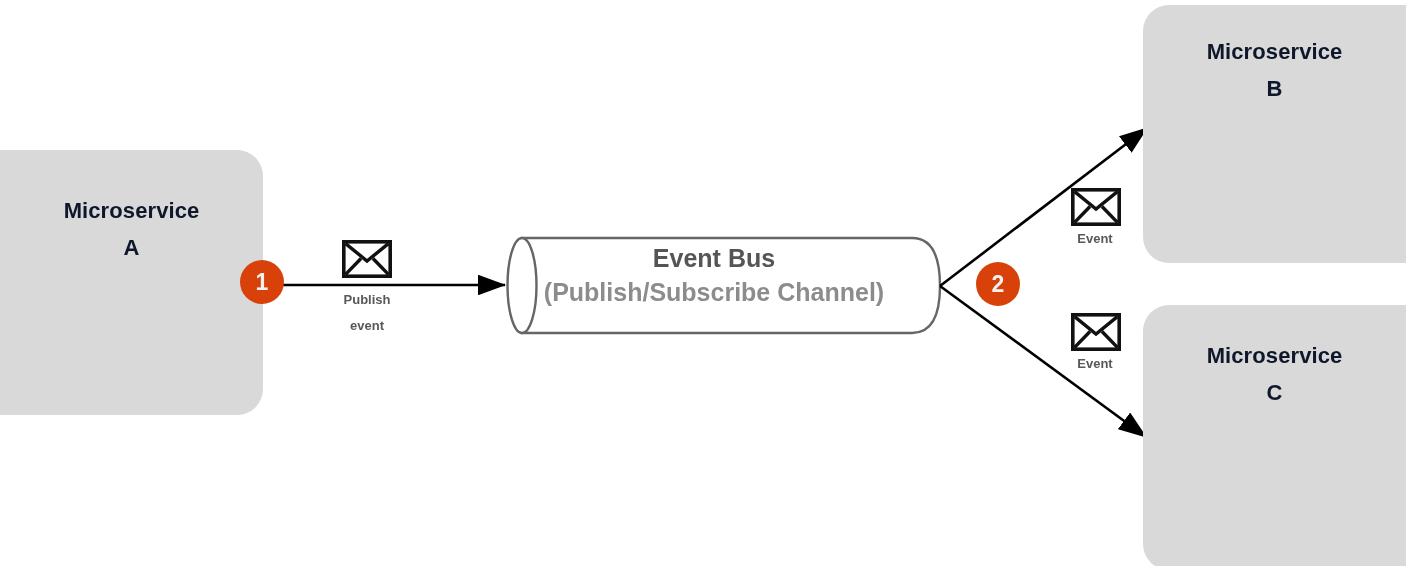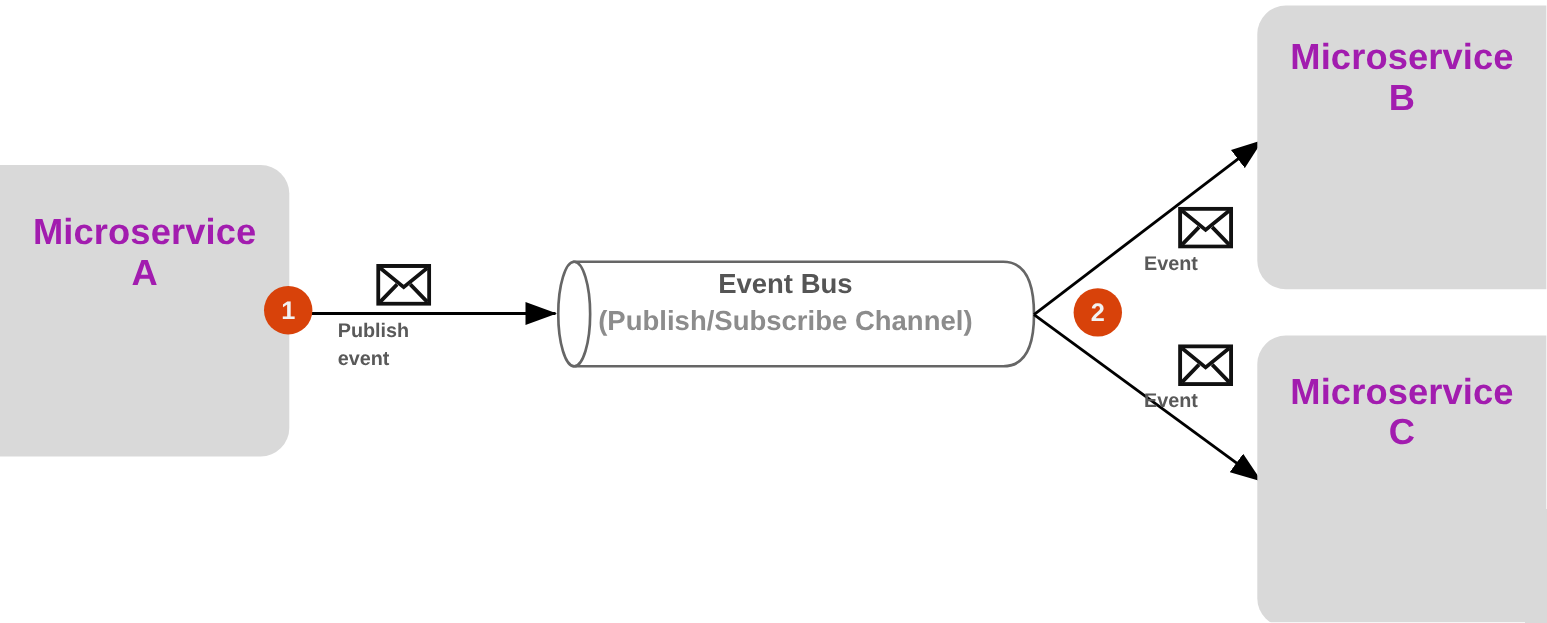--- a/index.html
+++ b/index.html
@@ -31,23 +31,23 @@
     position: absolute;
     background: #d9d9d9;
     border-radius: 26px;
     box-sizing: border-box;
   }
   .ms-label {
     position: absolute;
     left: 0;
     right: 0;
     text-align: center;
-    color: #a21caf;
-    font-weight: bold;
-    font-size: 33px;
+    color: #0f172a;
+    font-weight: bold;
+    font-size: 22px;
     line-height: 37px;
     letter-spacing: 0.1px;
   }
   #ms-a {
     left: -38px;
     top: 150px;
     width: 301px;
     height: 265px;
   }
   #ms-a .ms-label { top: 42px; left: 38px; right: 0; }
@@ -109,22 +109,23 @@
   }
   #env-publish { left: 342px; top: 240px; }
   #env-top     { left: 1071px; top: 188px; }
   #env-bottom  { left: 1071px; top: 313px; }
 
   
   .edge-label {
     position: absolute;
     color: #595959;
     font-weight: bold;
-    font-size: 18px;
+    font-size: 13px;
     line-height: 26px;
+    text-align: center;
     white-space: pre-line;
   }
   #label-publish { left: 307px; top: 287px; width: 120px; }
   #label-event-top { left: 1040px; top: 226px; width: 110px; }
   #label-event-bottom { left: 1040px; top: 351px; width: 110px; }
 </style>
 </head>
 <body>
 
 <div id="canvas">

